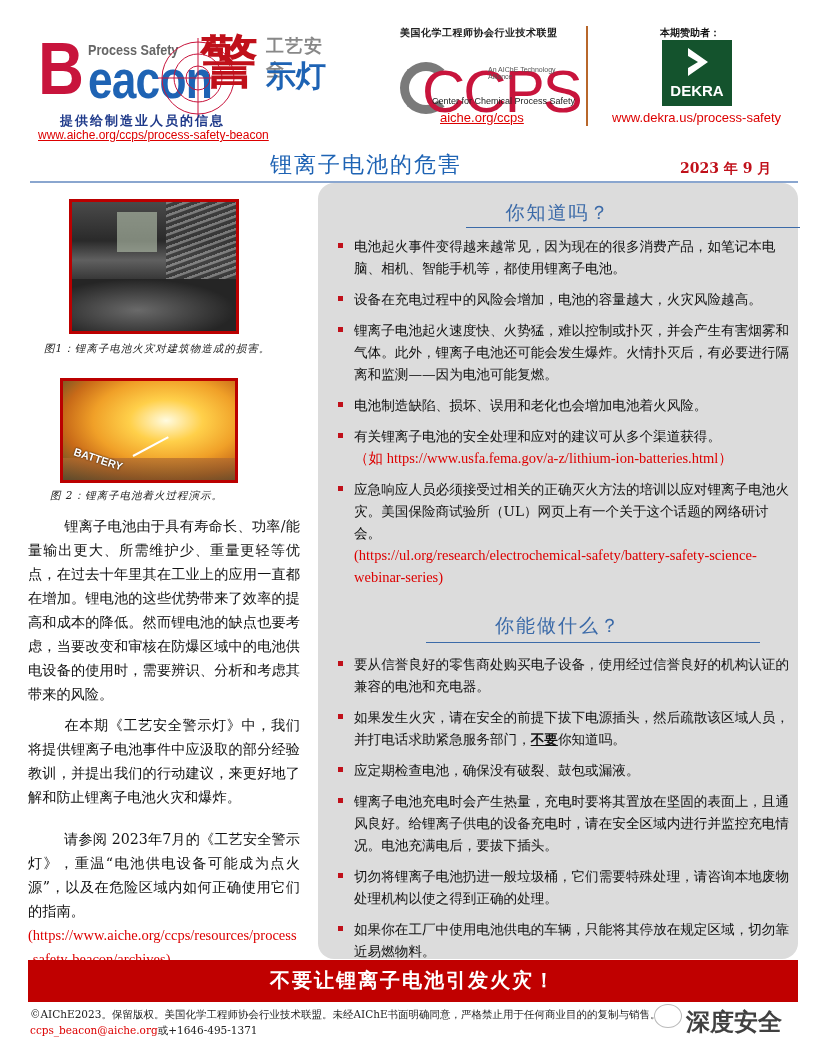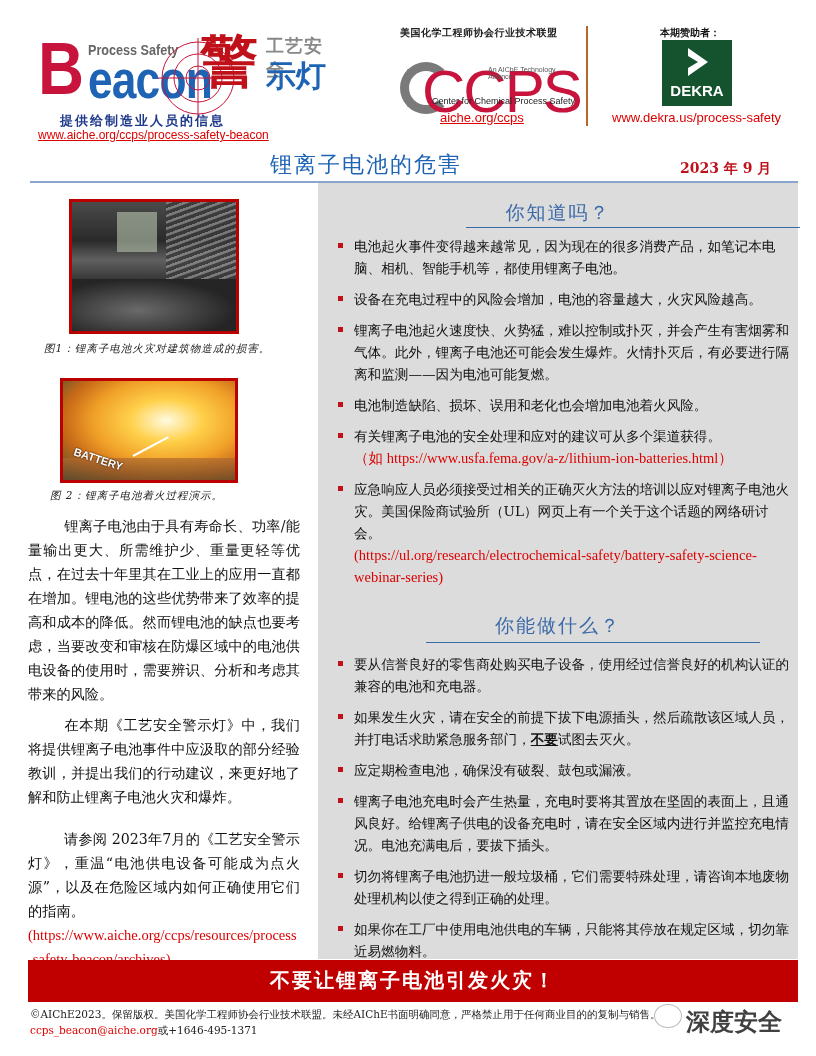--- a/index.html
+++ b/index.html
@@ -75,21 +75,21 @@
   #fig2-caption { left:50px; top:489px; font-size:10.5px; font-style:italic; color:#222; letter-spacing:1px; }
 
   .left-para { position:absolute; left:28px; width:272px; font-size:14.2px; line-height:24px; color:#111; text-align:justify; }
   .left-para .indent { display:inline-block; width:36px; }
   #para1 { top:514px; }
   #para2 { top:713px; }
   #para3 { top:827px; }
   #para3-link { color:#d00; font-family:"Liberation Serif", serif; font-size:14.5px; word-break:break-all; }
 
   
-  #right-panel { left:318px; top:183px; width:480px; height:776px; background:#dcdcdc; }
+  #right-panel { left:318px; top:183px; width:480px; height:776px; background:#dcdcdc;border-radius:16px; }
   .section-title { position:absolute; width:480px; text-align:center; font-size:19px; color:#3b6aa8; font-family:"DejaVu Sans", sans-serif; letter-spacing:2px; }
   .section-rule { position:absolute; height:1px; background:#3b6aa8; }
   #s1-title { top:17px; left:0; }
   #s1-rule { left:148px; width:334px; top:44px; }
   #s2-title { top:430px; left:0; }
   #s2-rule { left:108px; width:334px; top:459px; }
 
   .bullet-list { position:absolute; left:18px; width:456px; margin:0; padding:0; list-style:none; }
   .bullet-list li { position:relative; padding-left:18px; font-size:13.6px; line-height:22px; color:#111; margin-bottom:9px; }
   .bullet-list li .sq { position:absolute; left:2px; top:8px; width:5px; height:5px; background:#c0101a; }
@@ -185,21 +185,21 @@
     <li><span class="sq"></span><span>锂离子电池起火速度快、火势猛，难以控制或扑灭，并会产生有害烟雾和气体。此外，锂离子电池还可能会发生爆炸。火情扑灭后，有必要进行隔离和监测——因为电池可能复燃。</span></li>
     <li><span class="sq"></span><span>电池制造缺陷、损坏、误用和老化也会增加电池着火风险。</span></li>
     <li><span class="sq"></span><span>有关锂离子电池的安全处理和应对的建议可从多个渠道获得。</span><br><a class="link">（如 https://www.usfa.fema.gov/a-z/lithium-ion-batteries.html）</a></li>
     <li><span class="sq"></span><span>应急响应人员必须接受过相关的正确灭火方法的培训以应对锂离子电池火灾。美国保险商试验所（UL）网页上有一个关于这个话题的网络研讨会。</span><br><a class="link">(https://ul.org/research/electrochemical-safety/battery-safety-science-webinar-series)</a></li>
   </ul>
 
   <div class="section-title" id="s2-title">你能做什么？</div>
   <div class="section-rule" id="s2-rule"></div>
   <ul class="bullet-list" id="list2">
     <li><span class="sq"></span><span>要从信誉良好的零售商处购买电子设备，使用经过信誉良好的机构认证的兼容的电池和充电器。</span></li>
-    <li><span class="sq"></span><span>如果发生火灾，请在安全的前提下拔下电源插头，然后疏散该区域人员，并打电话求助紧急服务部门，</span><span class="strong">不要</span><span>试图去灭火。</span></li>
+    <li><span class="sq"></span><span>如果发生火灾，请在安全的前提下拔下电源插头，然后疏散该区域人员，并打电话求助紧急服务部门，</span><span class="strong">不要</span><span>你知道吗。</span></li>
     <li><span class="sq"></span><span>应定期检查电池，确保没有破裂、鼓包或漏液。</span></li>
     <li><span class="sq"></span><span>锂离子电池充电时会产生热量，充电时要将其置放在坚固的表面上，且通风良好。给锂离子供电的设备充电时，请在安全区域内进行并监控充电情况。电池充满电后，要拔下插头。</span></li>
     <li><span class="sq"></span><span>切勿将锂离子电池扔进一般垃圾桶，它们需要特殊处理，请咨询本地废物处理机构以使之得到正确的处理。</span></li>
     <li><span class="sq"></span><span>如果你在工厂中使用电池供电的车辆，只能将其停放在规定区域，切勿靠近易燃物料。</span></li>
   </ul>
 </div>
 
 <div class="abs" id="banner">
   <div id="banner-text">不要让锂离子电池引发火灾！</div>
 </div>

